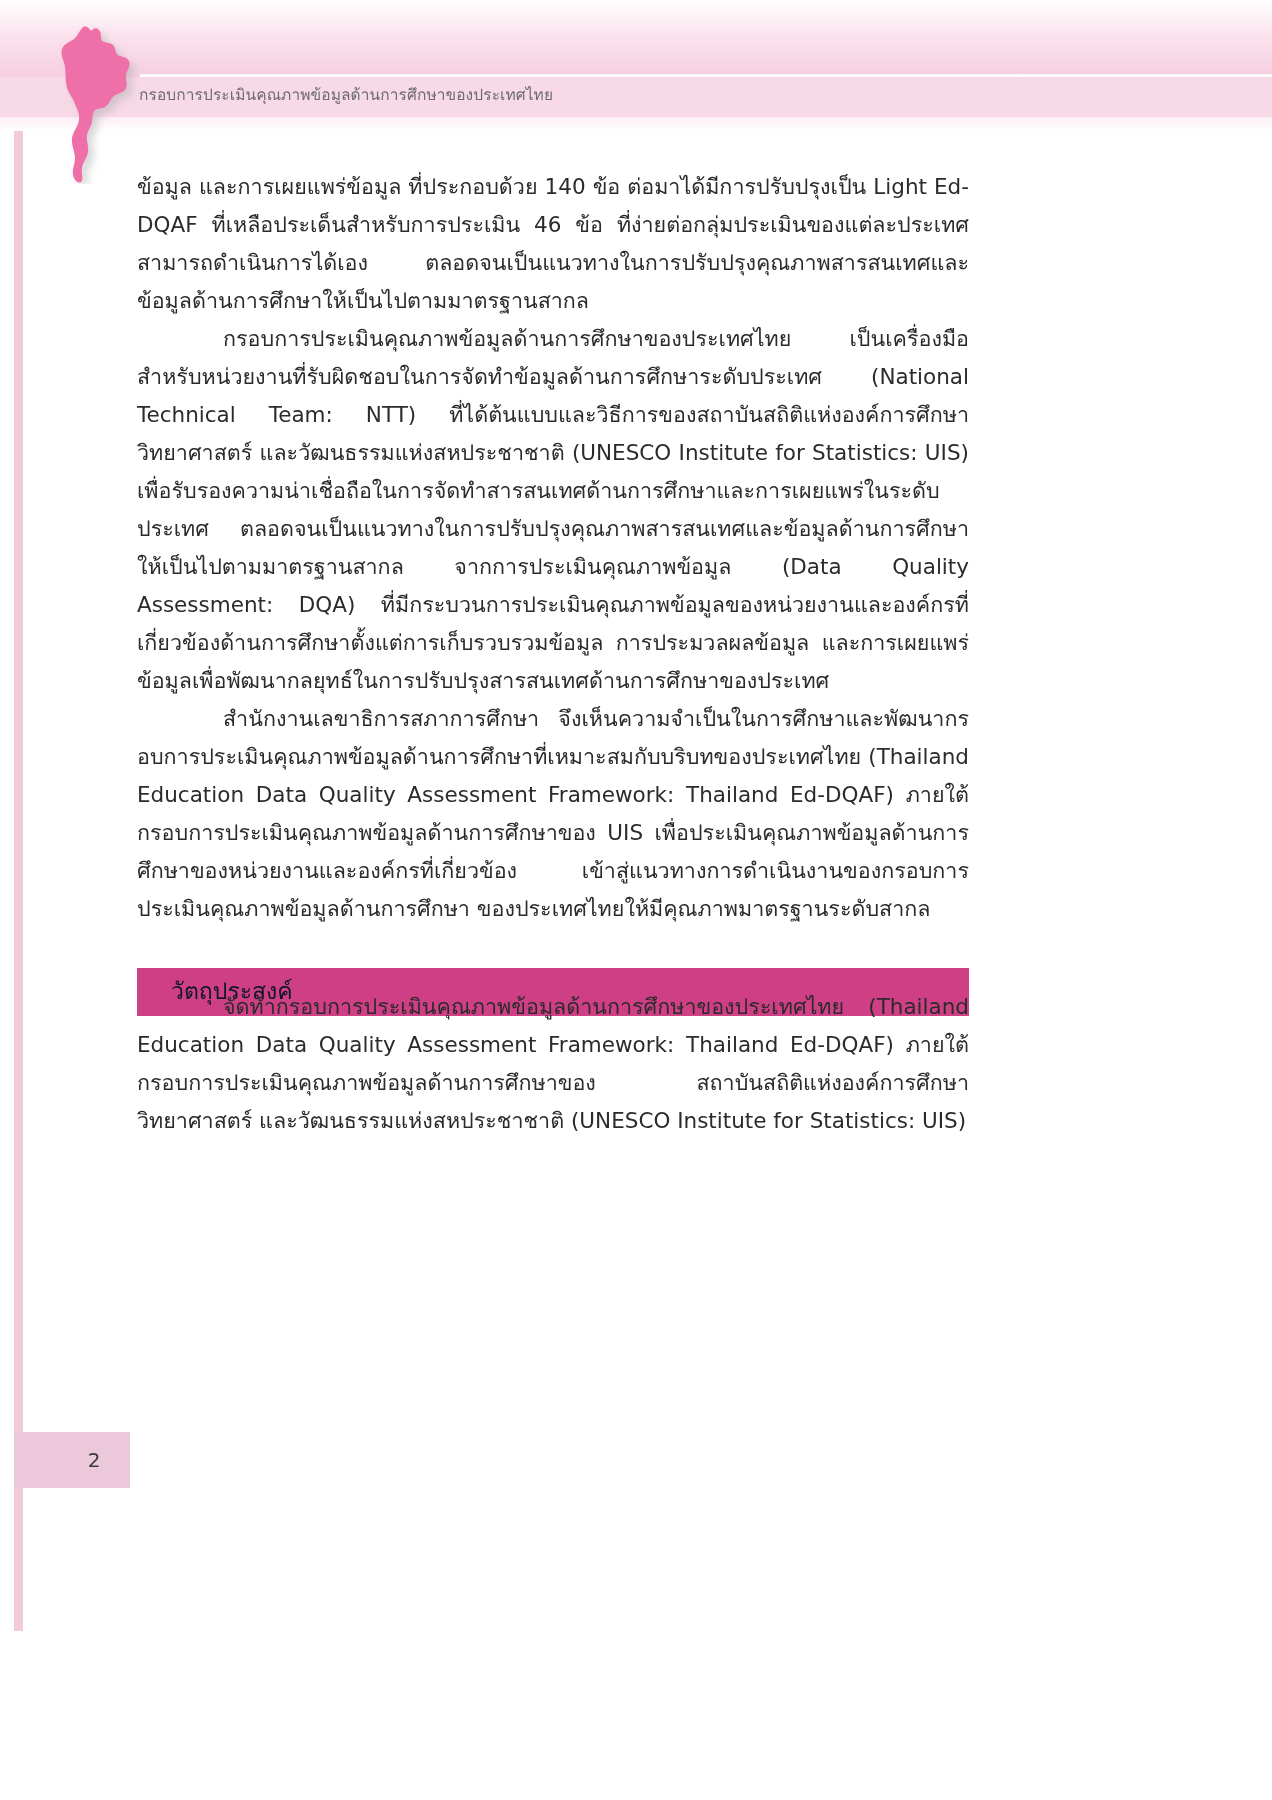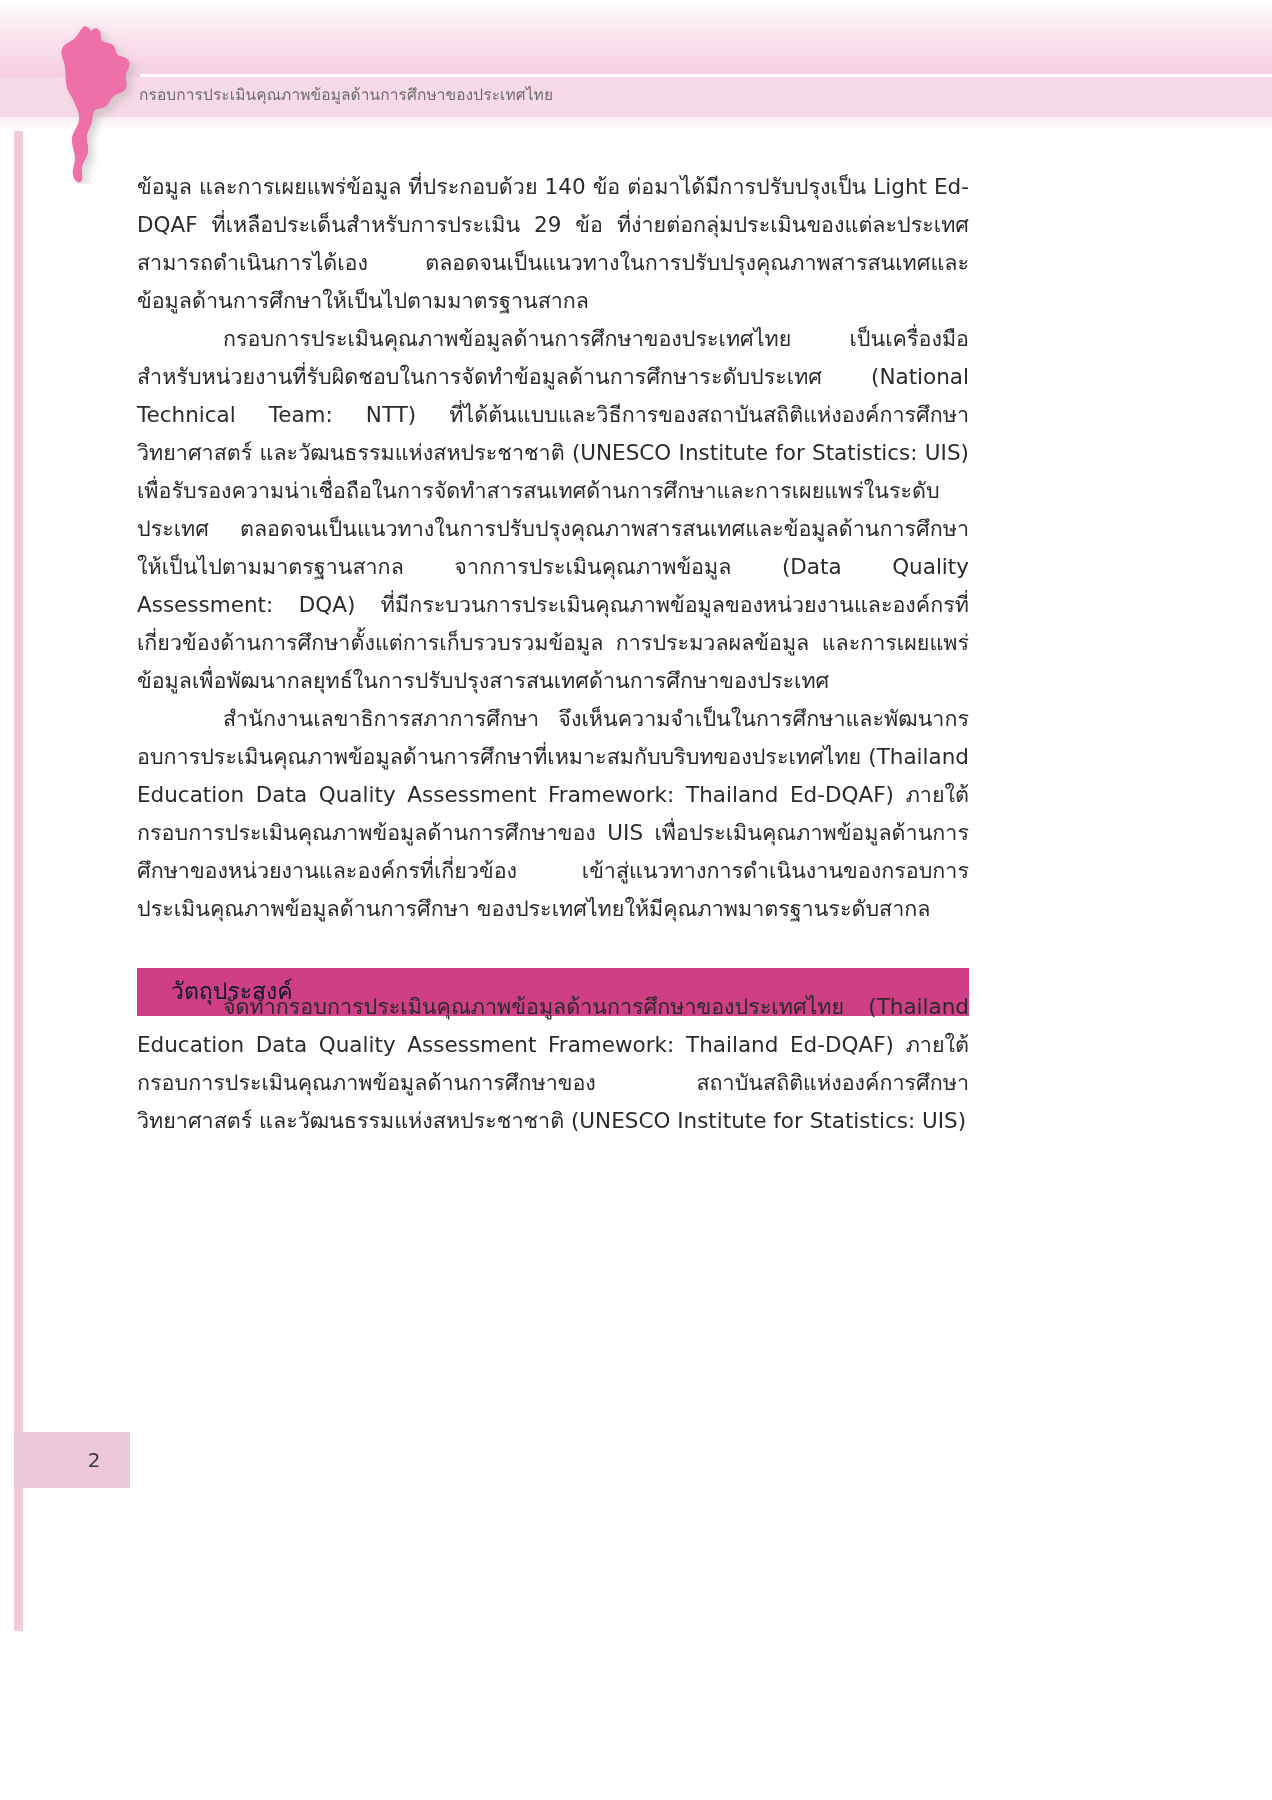--- a/index.html
+++ b/index.html
@@ -150,21 +150,21 @@
         C23,57 24,50 23,43 C22,36 18,31 20,25
         C22,19 29,18 33,14 C36,11 38,6 41,3 Z"></path>
     </svg>
 
     <div class="header-title">กรอบการประเมินคุณภาพข้อมูลด้านการศึกษาของประเทศไทย</div>
   </div>
 
   <div class="left-stripe"></div>
 
   <div class="content">
-    <p class="body">ข้อมูล และการเผยแพร่ข้อมูล ที่ประกอบด้วย 140 ข้อ ต่อมาได้มีการปรับปรุงเป็น Light Ed-DQAF ที่เหลือประเด็นสำหรับการประเมิน 29 ข้อ ที่ง่ายต่อกลุ่มประเมินของแต่ละประเทศสามารถดำเนินการได้เอง ตลอดจนเป็นแนวทางในการปรับปรุงคุณภาพสารสนเทศและข้อมูลด้านการศึกษาให้เป็นไปตามมาตรฐานสากล</p>
+    <p class="body">ข้อมูล และการเผยแพร่ข้อมูล ที่ประกอบด้วย 140 ข้อ ต่อมาได้มีการปรับปรุงเป็น Light Ed-DQAF ที่เหลือประเด็นสำหรับการประเมิน 46 ข้อ ที่ง่ายต่อกลุ่มประเมินของแต่ละประเทศสามารถดำเนินการได้เอง ตลอดจนเป็นแนวทางในการปรับปรุงคุณภาพสารสนเทศและข้อมูลด้านการศึกษาให้เป็นไปตามมาตรฐานสากล</p>
     <p class="body indent">กรอบการประเมินคุณภาพข้อมูลด้านการศึกษาของประเทศไทย เป็นเครื่องมือสำหรับหน่วยงานที่รับผิดชอบในการจัดทำข้อมูลด้านการศึกษาระดับประเทศ (National Technical Team: NTT) ที่ได้ต้นแบบและวิธีการของสถาบันสถิติแห่งองค์การศึกษา วิทยาศาสตร์ และวัฒนธรรมแห่งสหประชาชาติ (UNESCO Institute for Statistics: UIS) เพื่อรับรองความน่าเชื่อถือในการจัดทำสารสนเทศด้านการศึกษาและการเผยแพร่ในระดับประเทศ ตลอดจนเป็นแนวทางในการปรับปรุงคุณภาพสารสนเทศและข้อมูลด้านการศึกษาให้เป็นไปตามมาตรฐานสากล จากการประเมินคุณภาพข้อมูล (Data Quality Assessment: DQA) ที่มีกระบวนการประเมินคุณภาพข้อมูลของหน่วยงานและองค์กรที่เกี่ยวข้องด้านการศึกษาตั้งแต่การเก็บรวบรวมข้อมูล การประมวลผลข้อมูล และการเผยแพร่ข้อมูลเพื่อพัฒนากลยุทธ์ในการปรับปรุงสารสนเทศด้านการศึกษาของประเทศ</p>
     <p class="body indent">สำนักงานเลขาธิการสภาการศึกษา จึงเห็นความจำเป็นในการศึกษาและพัฒนากรอบการประเมินคุณภาพข้อมูลด้านการศึกษาที่เหมาะสมกับบริบทของประเทศไทย (Thailand Education Data Quality Assessment Framework: Thailand Ed-DQAF) ภายใต้กรอบการประเมินคุณภาพข้อมูลด้านการศึกษาของ UIS เพื่อประเมินคุณภาพข้อมูลด้านการศึกษาของหน่วยงานและองค์กรที่เกี่ยวข้อง เข้าสู่แนวทางการดำเนินงานของกรอบการประเมินคุณภาพข้อมูลด้านการศึกษา ของประเทศไทยให้มีคุณภาพมาตรฐานระดับสากล</p>
   </div>
 
   <div class="section-bar">
     <span class="label">วัตถุประสงค์</span>
   </div>
 
   <div class="objective-body">
     <p class="body indent">จัดทำกรอบการประเมินคุณภาพข้อมูลด้านการศึกษาของประเทศไทย (Thailand Education Data Quality Assessment Framework: Thailand Ed-DQAF) ภายใต้กรอบการประเมินคุณภาพข้อมูลด้านการศึกษาของ สถาบันสถิติแห่งองค์การศึกษา วิทยาศาสตร์ และวัฒนธรรมแห่งสหประชาชาติ (UNESCO Institute for Statistics: UIS)</p>

